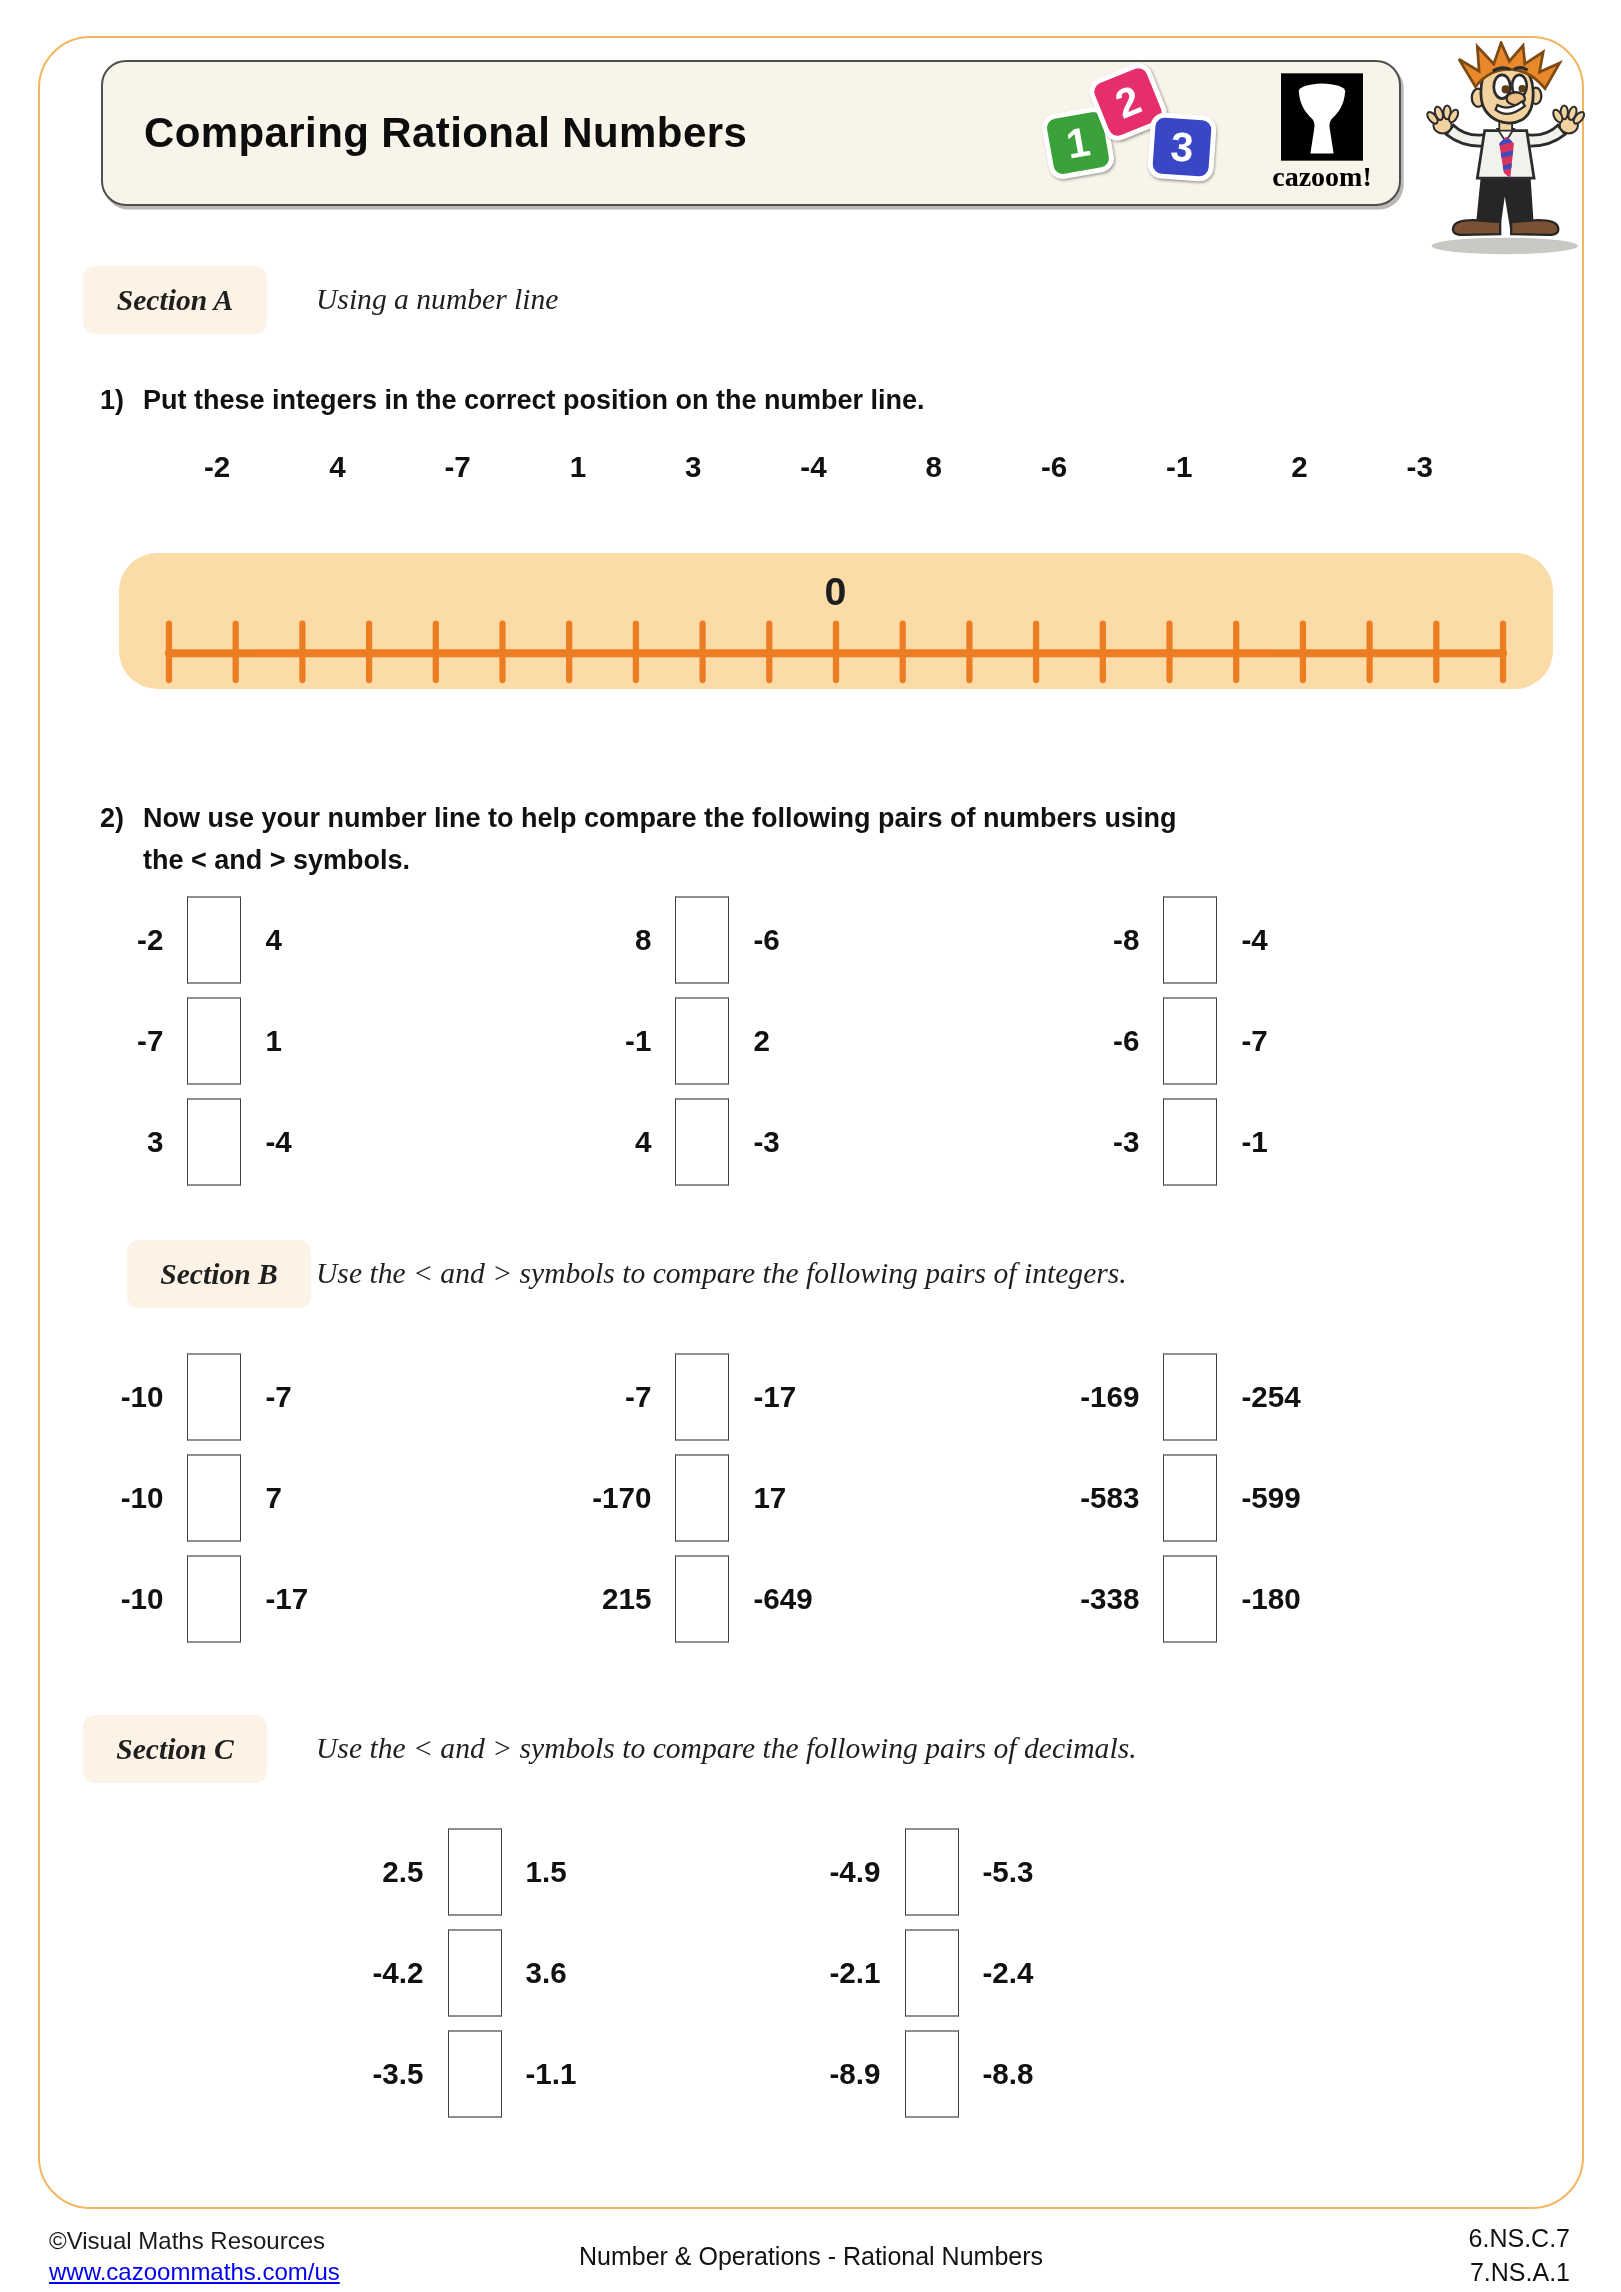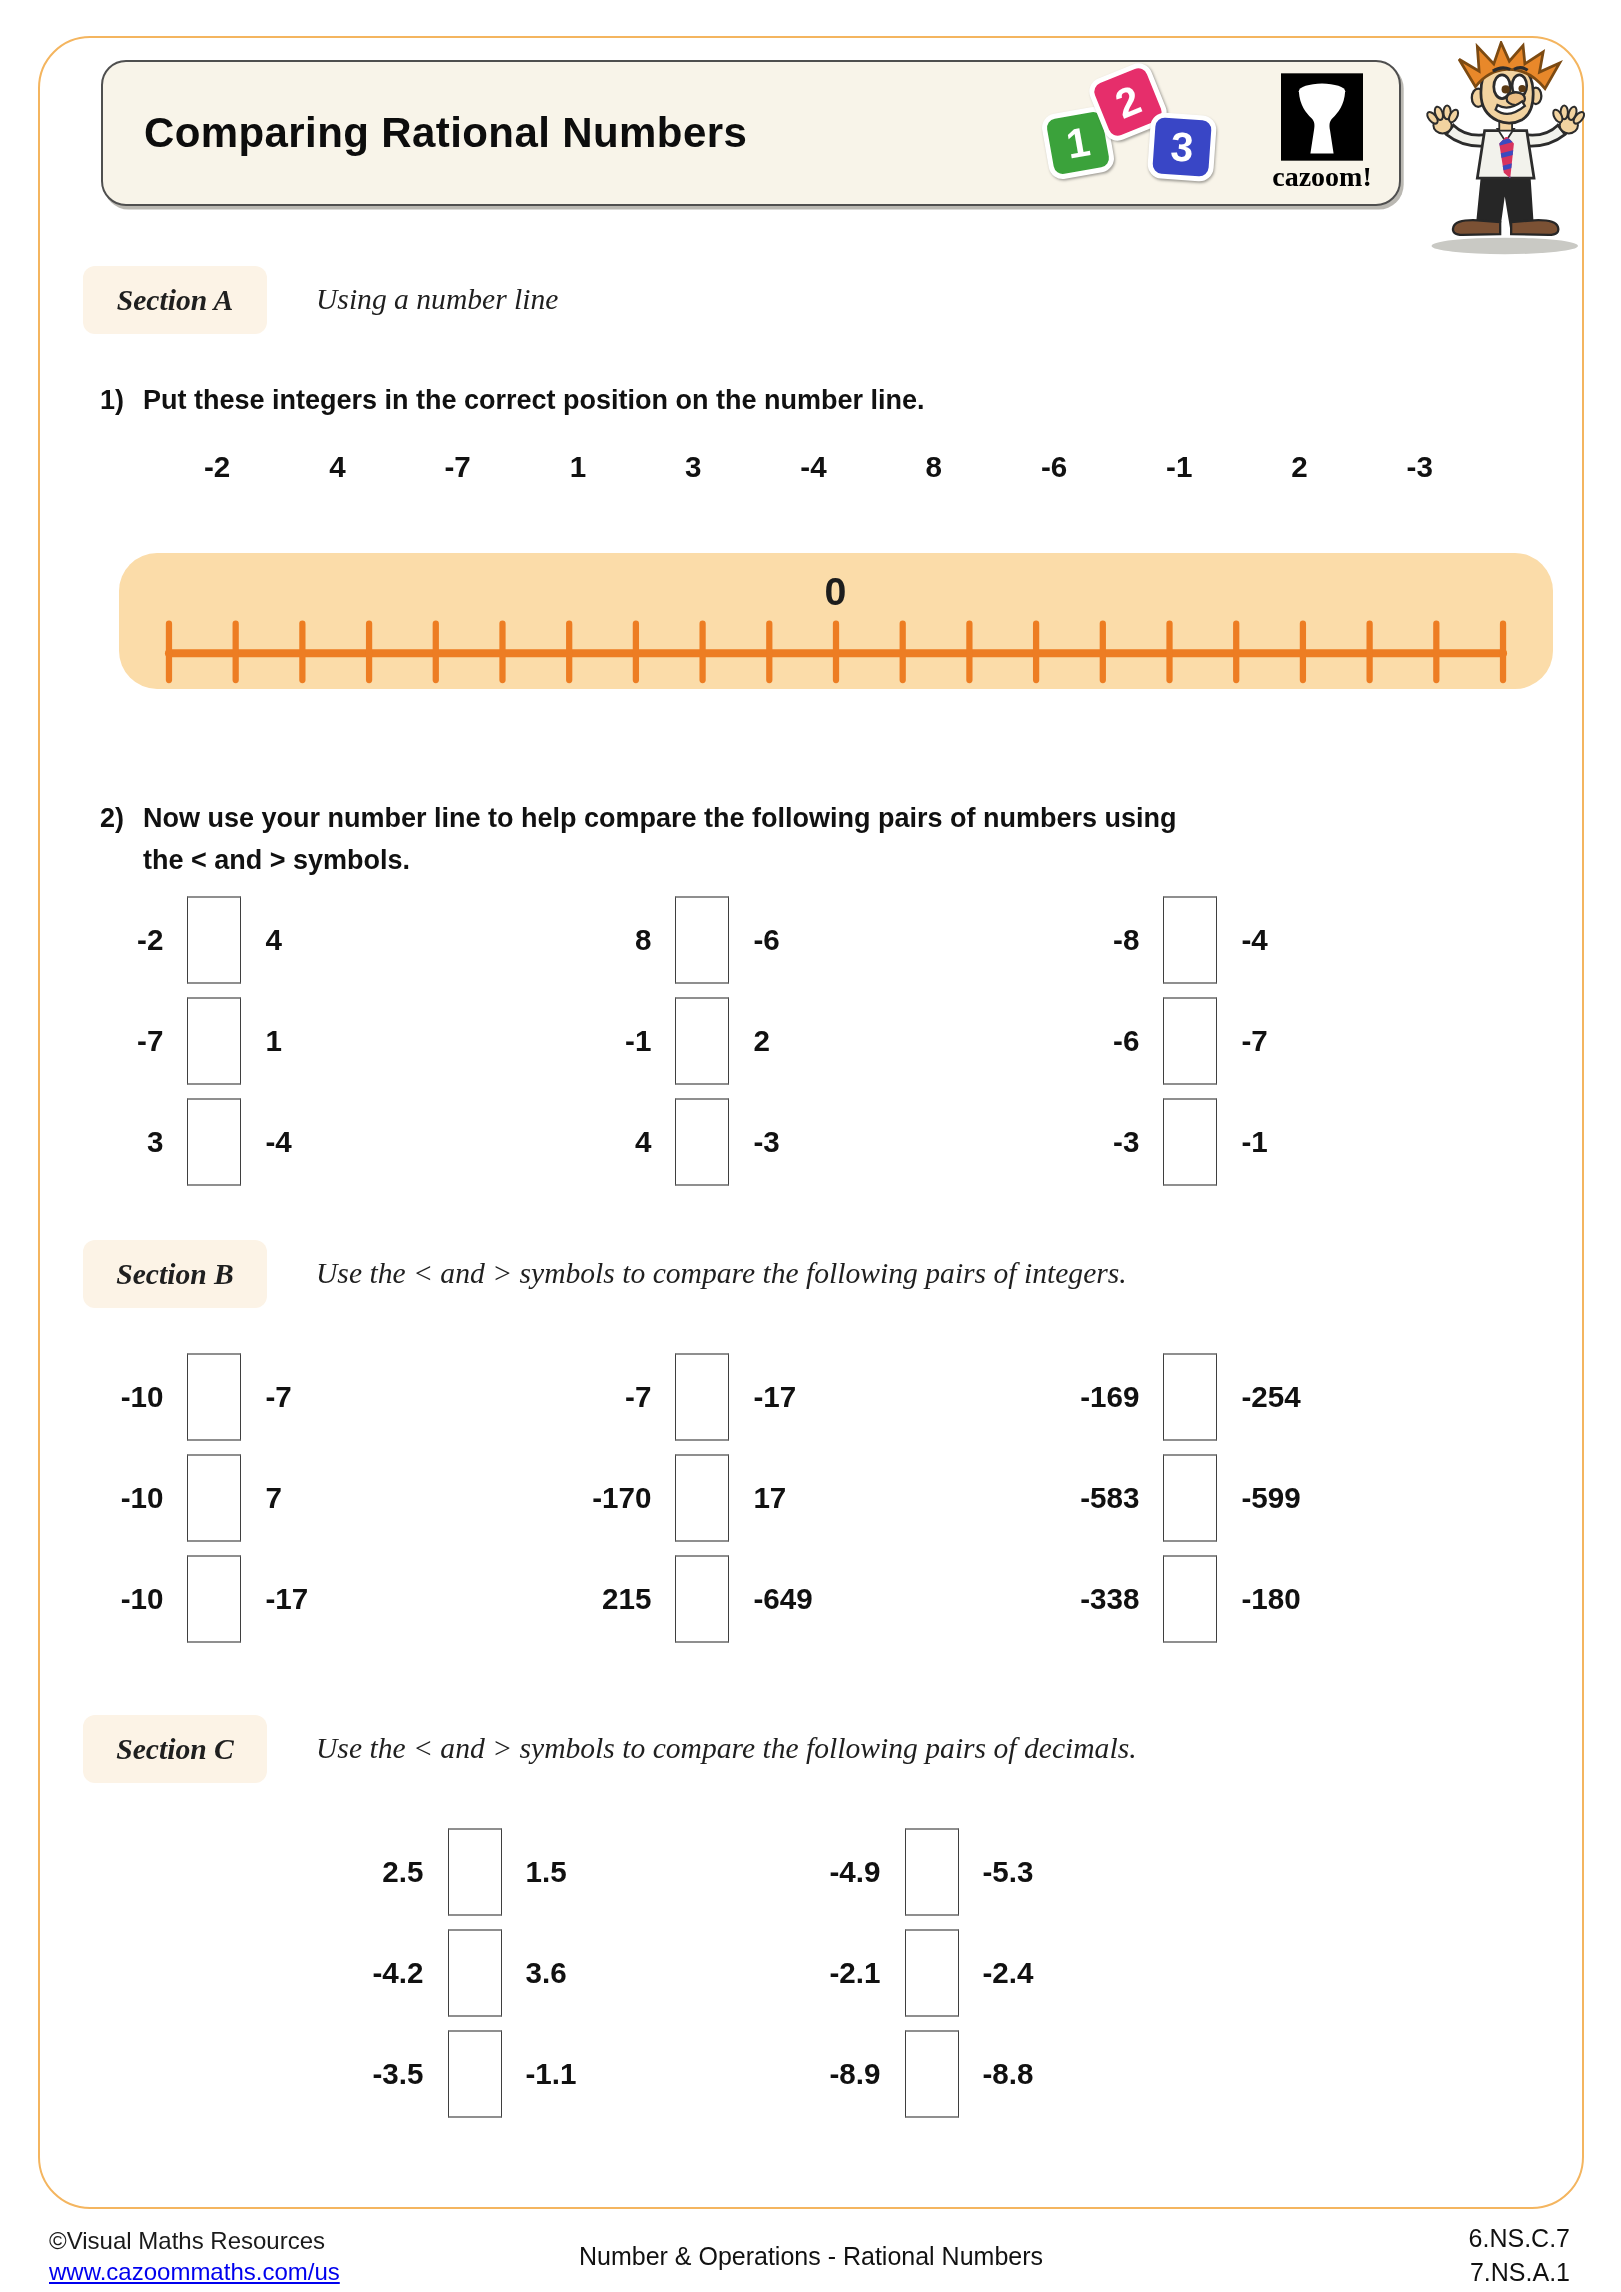--- a/index.html
+++ b/index.html
@@ -44,21 +44,21 @@
     background:var(--section-label-bg,#FCF3E6);border-radius:12px;
     display:flex;align-items:center;justify-content:center;
     font-family:"Liberation Serif",serif;font-style:italic;font-weight:bold;
     font-size:29.6px;color:#1f1f1f;
   }
   .section-desc{
     position:absolute;left:304px;font-family:"Liberation Serif",serif;font-style:italic;
     font-size:29.6px;color:#1f1f1f;white-space:nowrap;margin-left:12px;
   }
   #label-a{top:266px;} #desc-a{top:283px;}
-  #label-b{top:1240px;} #desc-b{top:1257px;}
+  #label-b{top:1240px;margin-left:44px;} #desc-b{top:1257px;}
   #label-c{top:1715px;text-align:center;} #desc-c{top:1732px;}
   
   .question{
     position:absolute;left:100px;font-weight:bold;font-size:27px;line-height:42px;color:#111;
   }
   #q1-text{top:379px;}
   #q2-text{top:762px;width:1325px;margin-top:35px;}
   .q-num{display:inline-block;width:43px;}
   .q-indent{padding-left:43px;display:block;}
   

